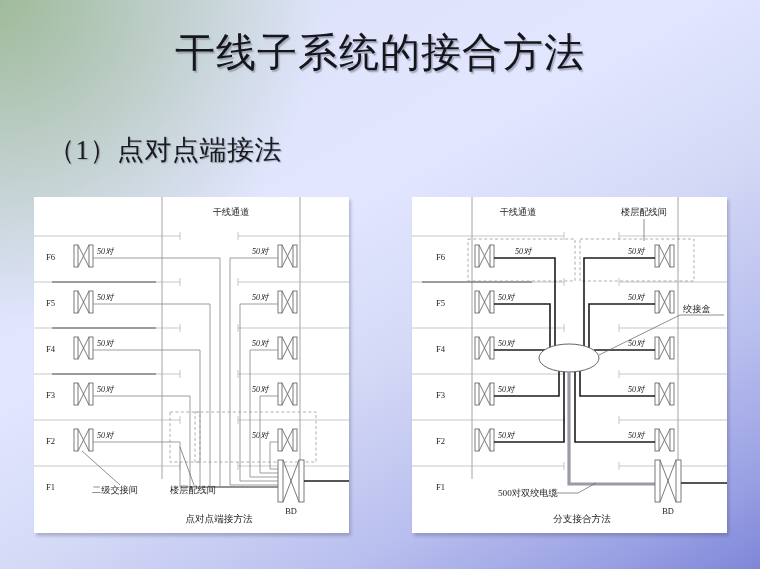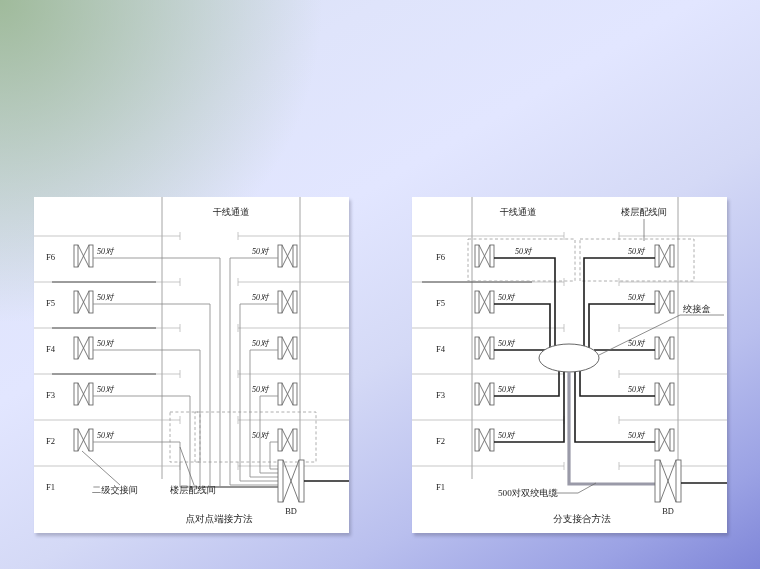--- a/index.html
+++ b/index.html
@@ -83,21 +83,23 @@
   .trunk     { stroke: #9a9aa8; stroke-width: 3.2; fill: none; }
   .dash      { stroke: #9a9a9a; stroke-width: 0.8; fill: none; stroke-dasharray: 3 2.4; }
   .leader    { stroke: #6a6a6a; stroke-width: 0.75; fill: none; }
   .jbox      { stroke: #555; stroke-width: 0.9; fill: #fff; }
 </style>
 </head>
 <body>
 
 <div id="slide">
 
-
+  <div id="main-title">干线子系统的接合方法</div>
+
+  <div class="sub-title" id="sub-title-1">（1）点对点端接法</div>
 
   <div class="panel" id="panel-left">
     <svg viewBox="0 0 315 336" preserveAspectRatio="none">
 
       <line class="grid" x1="128" y1="0" x2="128" y2="282"></line>
       <line class="grid" x1="266" y1="0" x2="266" y2="282"></line>
 
       <g class="gridlight">
         <line x1="0" y1="39" x2="146" y2="39"></line>
         <line x1="204" y1="39" x2="315" y2="39"></line>

